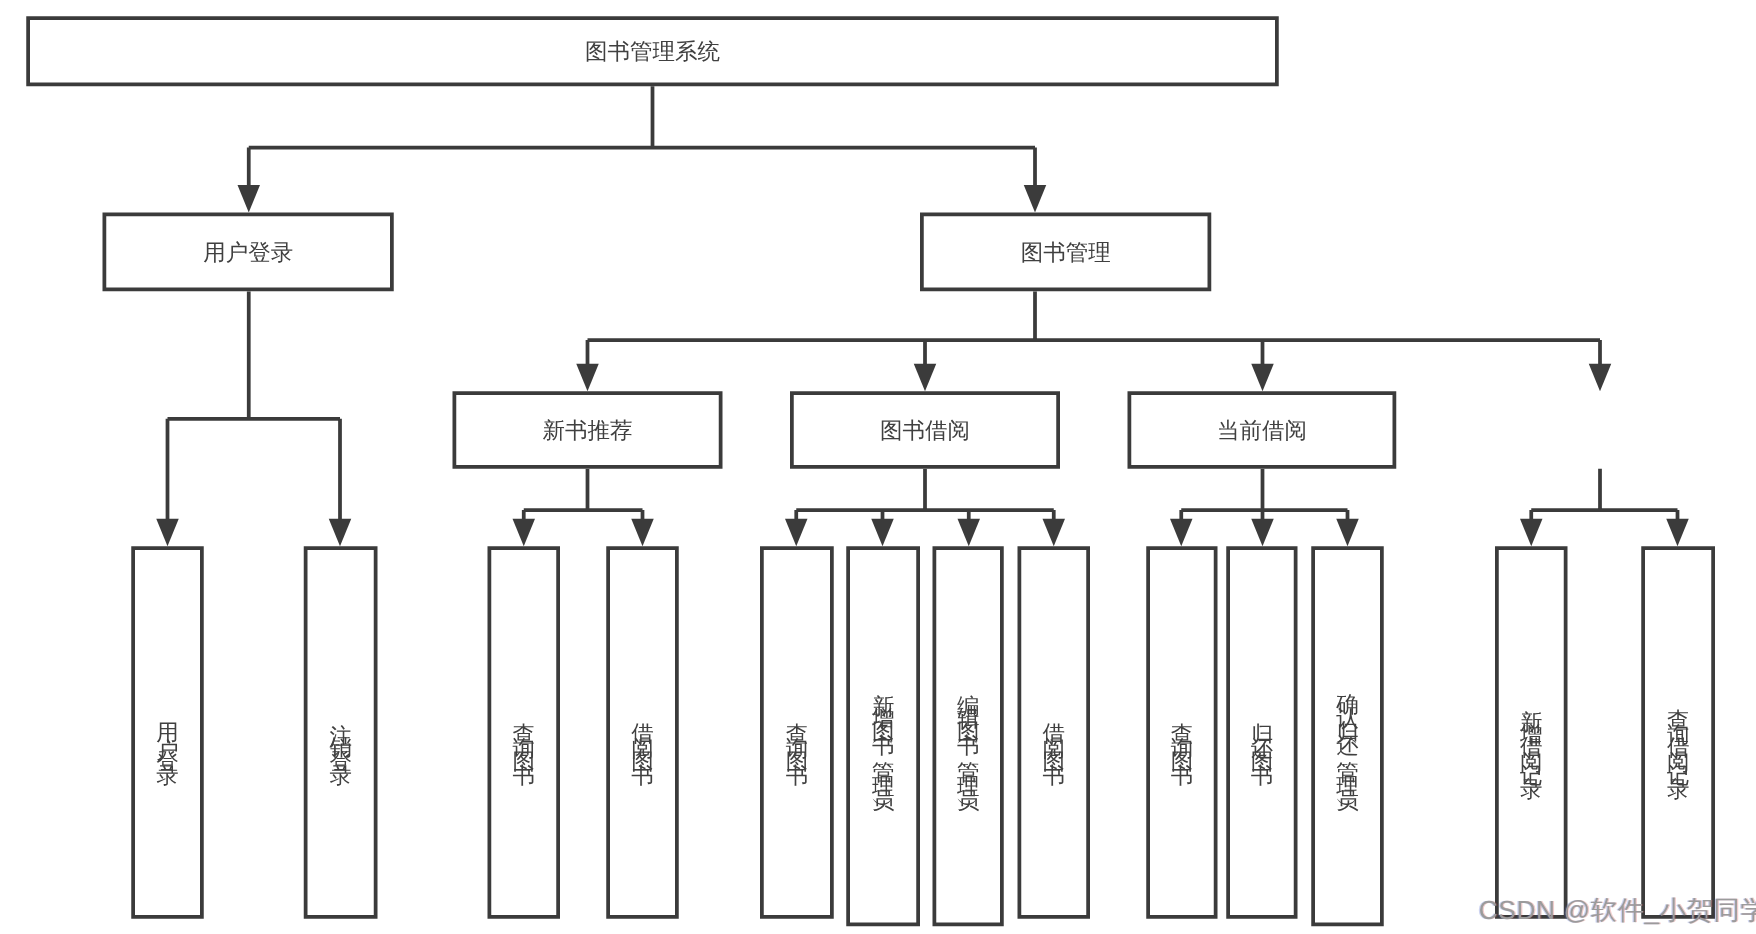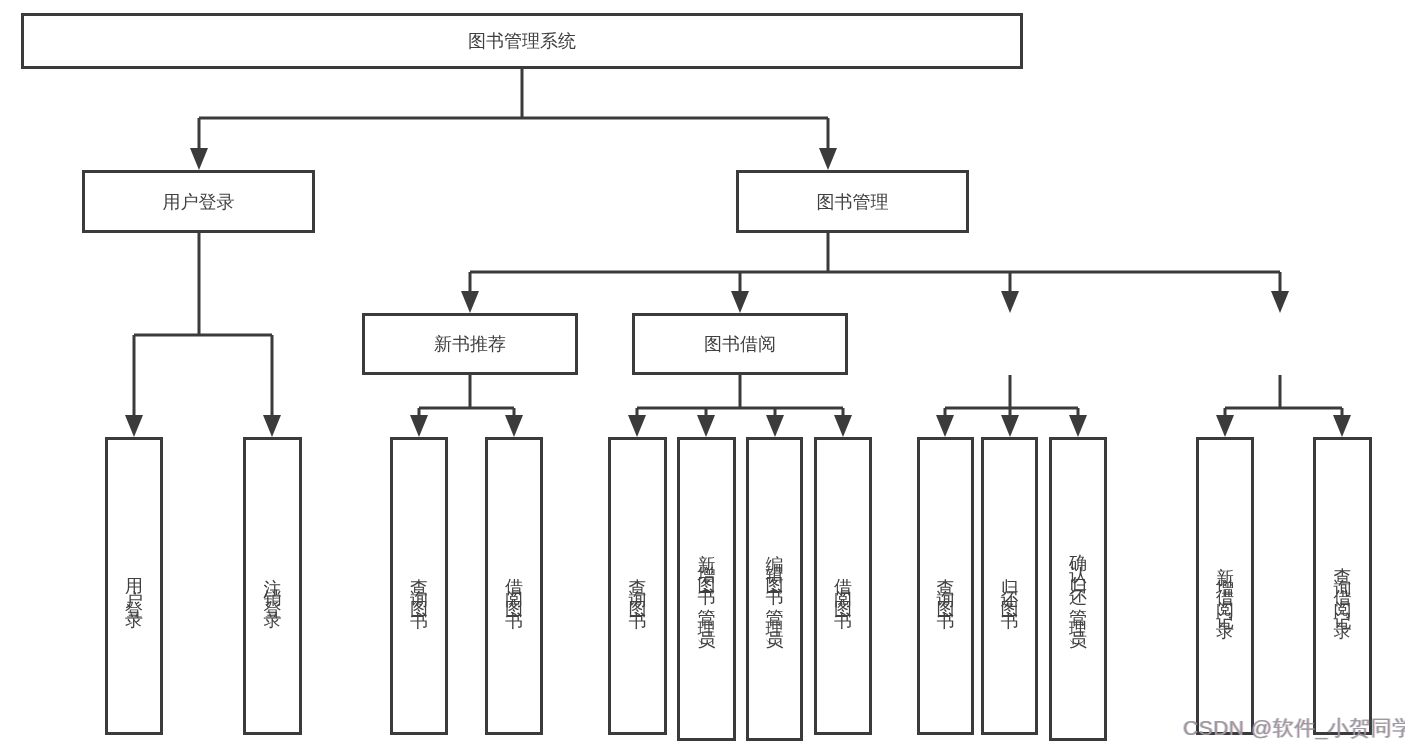--- a/index.html
+++ b/index.html
@@ -111,20 +111,23 @@
   <div class="node" style="left:712px;top:170px;width:233px;height:63px;margin-left:24px;">
     <span>图书管理</span>
   </div>
 
   <div class="node" style="left:362px;top:313px;width:216px;height:62px;">
     <span>新书推荐</span>
   </div>
   <div class="node" style="left:632px;top:313px;width:216px;height:62px;">
     <span>图书借阅</span>
   </div>
+  <div class="node" style="left:902px;top:313px;width:215px;height:62px;">
+    <span>当前借阅</span>
+  </div>
 
   <div class="node leaf" style="left:105px;top:437px;width:58px;height:298px;">
     <span>用户登录</span>
   </div>
   <div class="node leaf" style="left:243px;top:437px;width:59px;height:298px;">
     <span>注销登录</span>
   </div>
 
   <div class="node leaf" style="left:390px;top:437px;width:58px;height:298px;">
     <span>查询图书</span>

